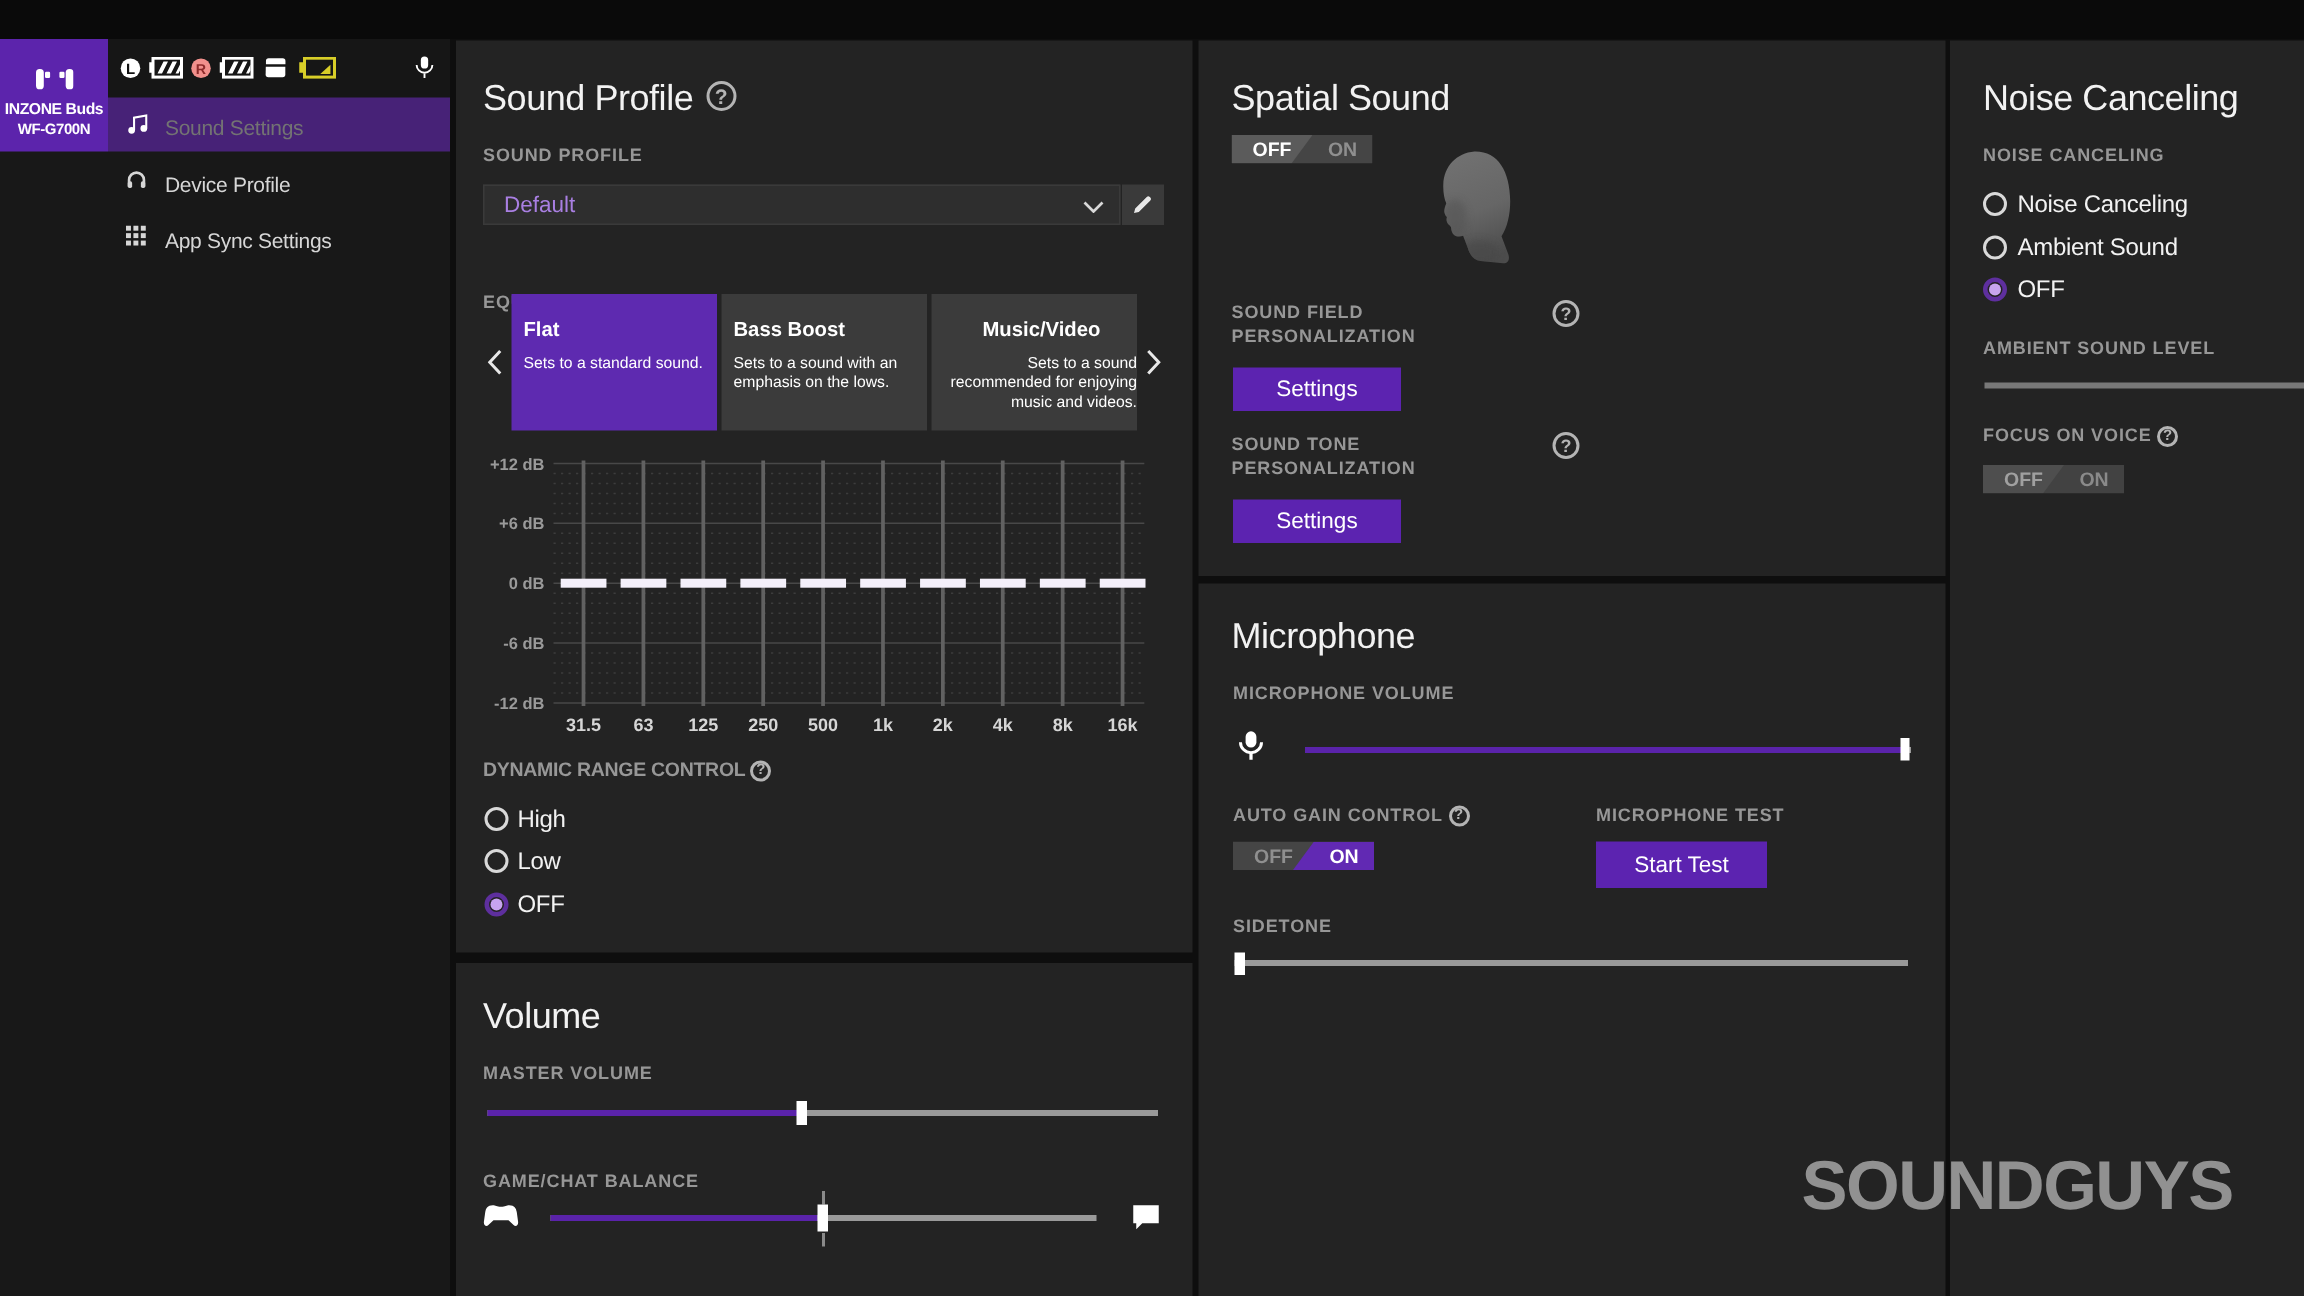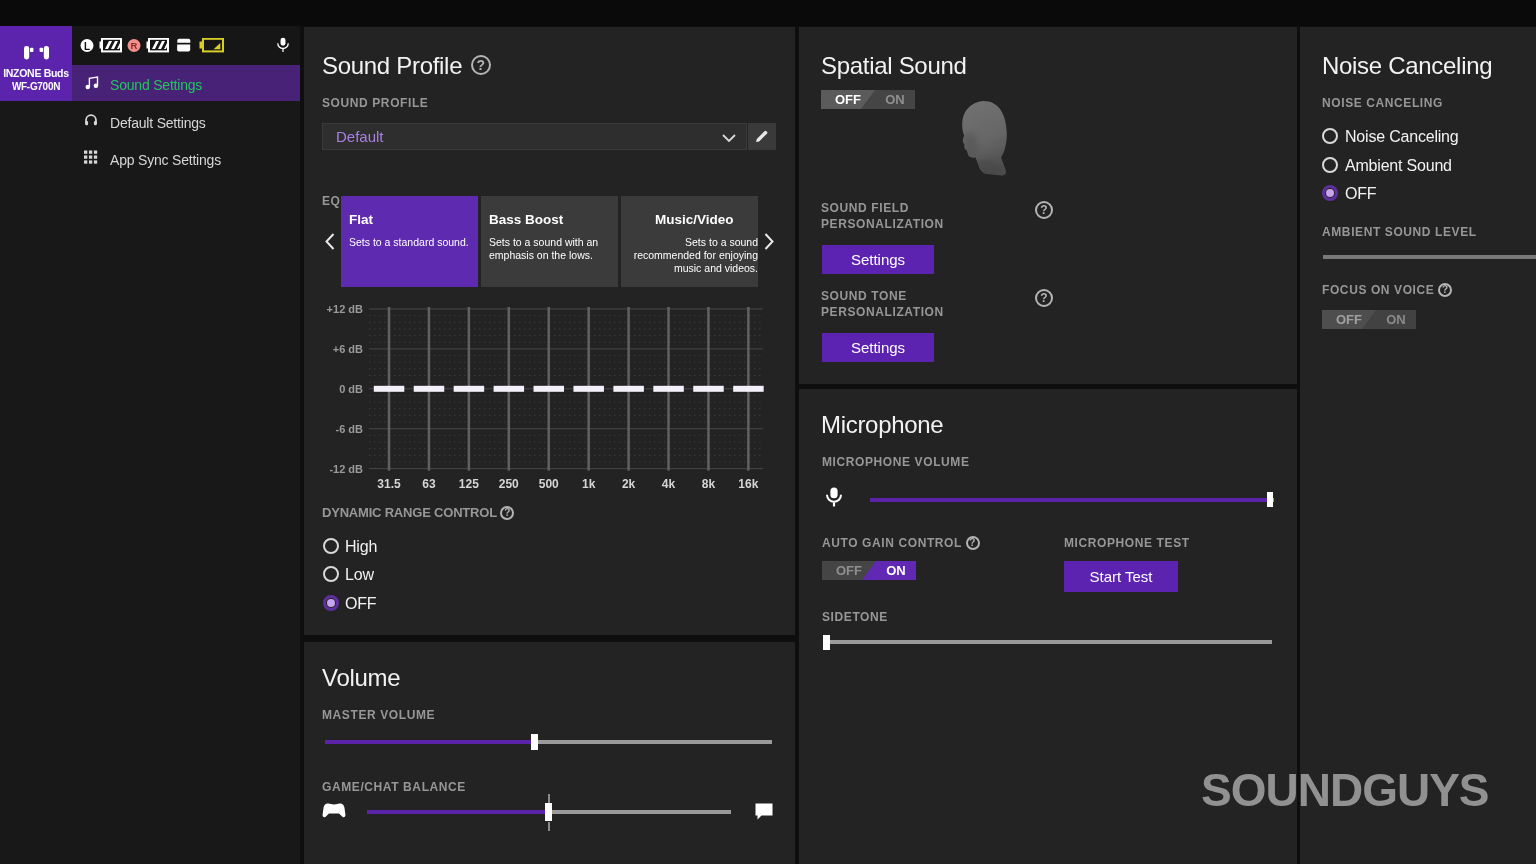--- a/index.html
+++ b/index.html
@@ -78,30 +78,30 @@
 </div>
 
 <div class="abs" style="left:72px;top:65px;width:228px;height:36px;background:#472277;"></div>
 <div class="abs" style="left:84px;top:74px;">
   <svg width="15" height="17" viewBox="0 0 24 24" fill="none" stroke="#fff" stroke-width="2">
     <circle cx="6" cy="19" r="2.6" fill="#fff"></circle>
       <circle cx="19" cy="17" r="2.6" fill="#fff"></circle>
     <path d="M8.6 19V5.5l13-2.3V17" stroke-width="2.2"></path>
   </svg>
 </div>
-<div class="abs" style="left:110px;top:77px;color:#22c55e;font-size:14px;letter-spacing:-0.2px;">Sound Settings</div>
+<div class="abs" style="left:110px;top:77px;color:#737373;font-size:14px;letter-spacing:-0.2px;">Sound Settings</div>
 
 <div class="abs" style="left:84px;top:112px;">
   <svg width="14" height="16" viewBox="0 0 24 24" fill="none" stroke="#d6d6d6" stroke-width="3">
     <path d="M3.5 19v-7a8.5 8.5 0 0 1 17 0v7"></path>
     <rect x="2" y="13.5" width="5" height="7.5" rx="2" fill="#d6d6d6" stroke="none"></rect>
     <rect x="17" y="13.5" width="5" height="7.5" rx="2" fill="#d6d6d6" stroke="none"></rect>
   </svg>
 </div>
-<div class="abs" style="left:110px;top:115px;color:#d6d6d6;font-size:14px;letter-spacing:-0.2px;">Default Settings</div>
+<div class="abs" style="left:110px;top:115px;color:#d6d6d6;font-size:14px;letter-spacing:-0.2px;">Device Profile</div>
 
 <div class="abs" style="left:84px;top:150px;">
   <svg width="14" height="15" viewBox="0 0 17 17" fill="#d6d6d6">
     <rect x="0" y="0" width="4" height="4"></rect>
       <rect x="6" y="0" width="4" height="4"></rect>
       <rect x="12" y="0" width="4" height="4"></rect>
     <rect x="0" y="6" width="4" height="4"></rect>
       <rect x="6" y="6" width="4" height="4"></rect>
       <rect x="12" y="6" width="4" height="4"></rect>
     <rect x="0" y="12" width="4" height="4"></rect>

